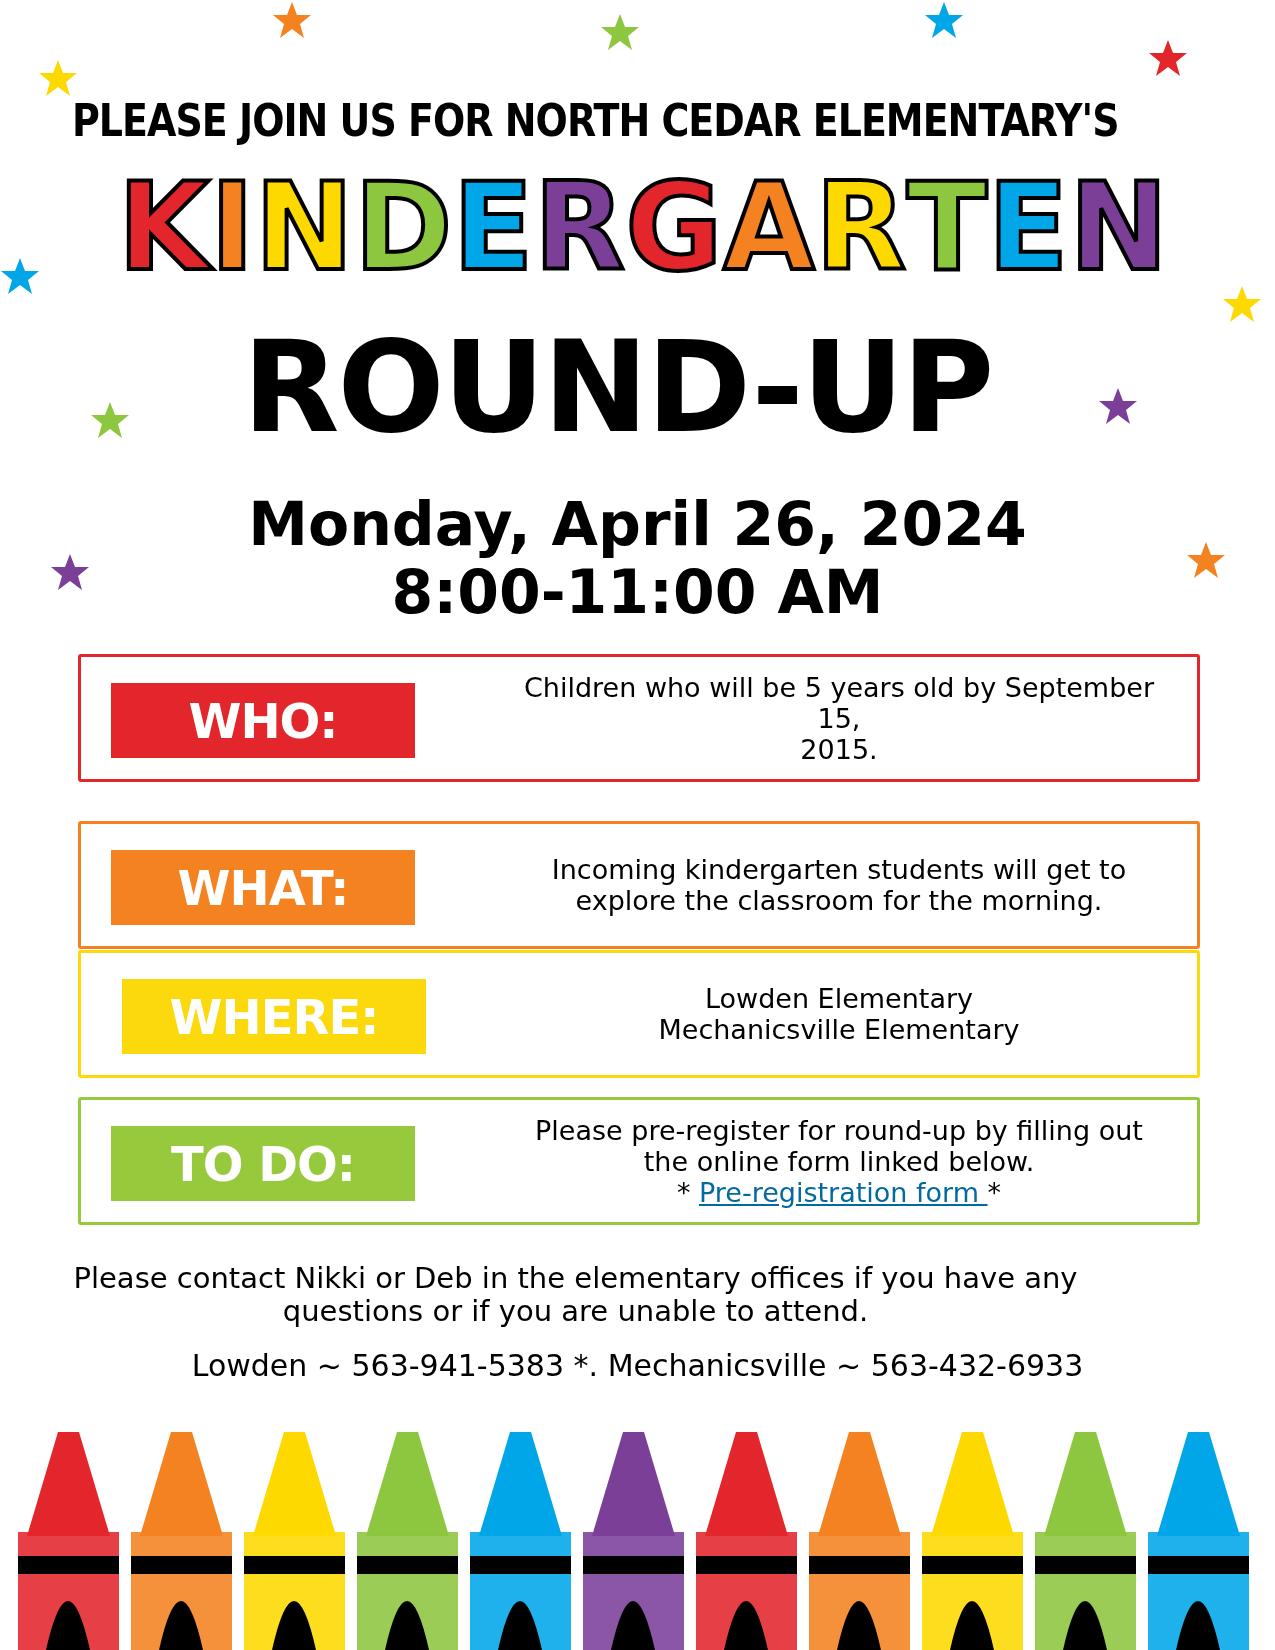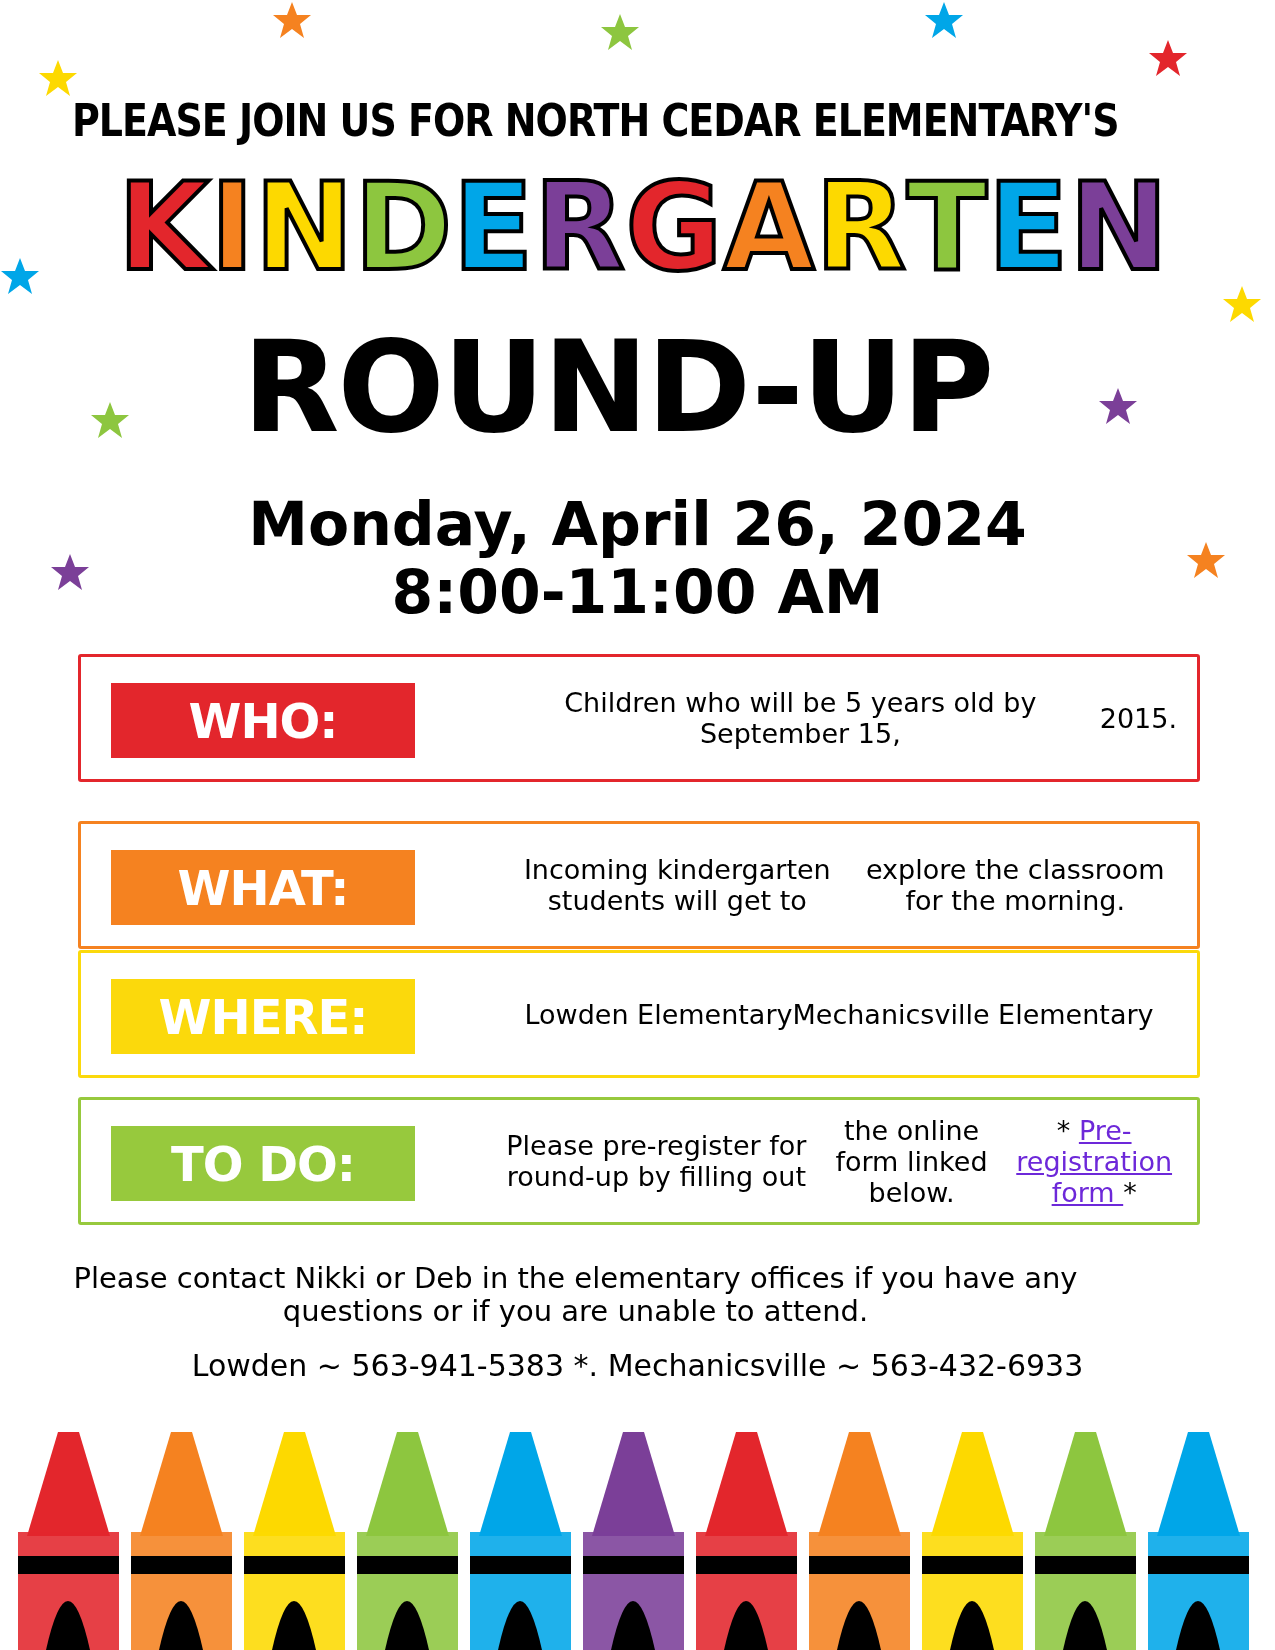--- a/index.html
+++ b/index.html
@@ -11,24 +11,24 @@
   .kinder { position:absolute; left:118px; top:168px; width:1050px; display:flex; justify-content:space-between;
             font-family:"DejaVu Sans", sans-serif; font-weight:bold; font-size:118px; line-height:1;
             -webkit-text-stroke:4px #000; letter-spacing:0; transform:scaleY(1.02); }
   .kinder span { display:inline-block; }
   .roundup { position:absolute; left:0; width:1275px; top:325px; text-align:center; font-weight:bold;
              font-size:126px; line-height:1; letter-spacing:-2px; margin-left:-20px; }
   .date { position:absolute; left:0; width:1275px; top:490px; text-align:center; font-weight:bold; font-size:60px; line-height:68px; }
   .box { position:absolute; left:78px; width:1122px; height:128px; border:3px solid; border-radius:3px; box-sizing:border-box; background:#fff; }
   .label { position:absolute; left:30px; top:26px; width:304px; height:75px; color:#fff; font-weight:bold;
            font-size:48px; display:flex; align-items:center; justify-content:center; letter-spacing:-1px; }
-  .desc { position:absolute; left:420px; right:20px; top:0; bottom:0; display:flex; 
+  .desc { position:absolute; left:420px; right:20px; top:0; bottom:0; display:flex; flex-direction:column;
           align-items:center; justify-content:center; font-size:27px; line-height:31px; text-align:center;
           font-family:"DejaVu Sans", sans-serif; font-weight:normal; }
-  .link { color:#6d28d9; text-decoration:underline; }
+  .link { color:#0369a1; text-decoration:underline; }
   .contact { position:absolute; left:0; width:1151px; top:1262px; text-align:center; font-size:29px; line-height:33px; }
   .phones { position:absolute; left:0; width:1275px; top:1348px; text-align:center; font-size:30px; }
   .crayons { position:absolute; left:18px; top:1432px; width:1240px; height:218px; display:flex; gap:12px; }
   .crayon { position:relative; width:101px; height:218px; }
 </style>
 </head>
 <body>
 
 <svg class="star" style="left:272px;top:0px;" viewBox="0 0 40 40">
     <polygon points="20,2 25,15 39,15 28,24 32,38 20,29 8,38 12,24 1,15 15,15" fill="#f58220"></polygon>
@@ -98,21 +98,21 @@
 
 <div class="box" style="top:801px;border-color:#f58220;margin-top:20px;">
   <div class="label" style="background:#f58220;">WHAT:</div>
   <div class="desc">
     <div>Incoming kindergarten students will get to</div>
     <div>explore the classroom for the morning.</div>
   </div>
 </div>
 
 <div class="box" style="top:950px;border-color:#fbd90c;">
-  <div class="label" style="background:#fbd90c;">WHERE:</div>
+  <div class="label" style="background:#fbd90c;margin-left:11px;">WHERE:</div>
   <div class="desc">
     <div>Lowden Elementary</div>
     <div>Mechanicsville Elementary</div>
   </div>
 </div>
 
 <div class="box" style="top:1097px;border-color:#97c93d;">
   <div class="label" style="background:#97c93d;">TO DO:</div>
   <div class="desc">
     <div>Please pre-register for round-up by filling out</div>

